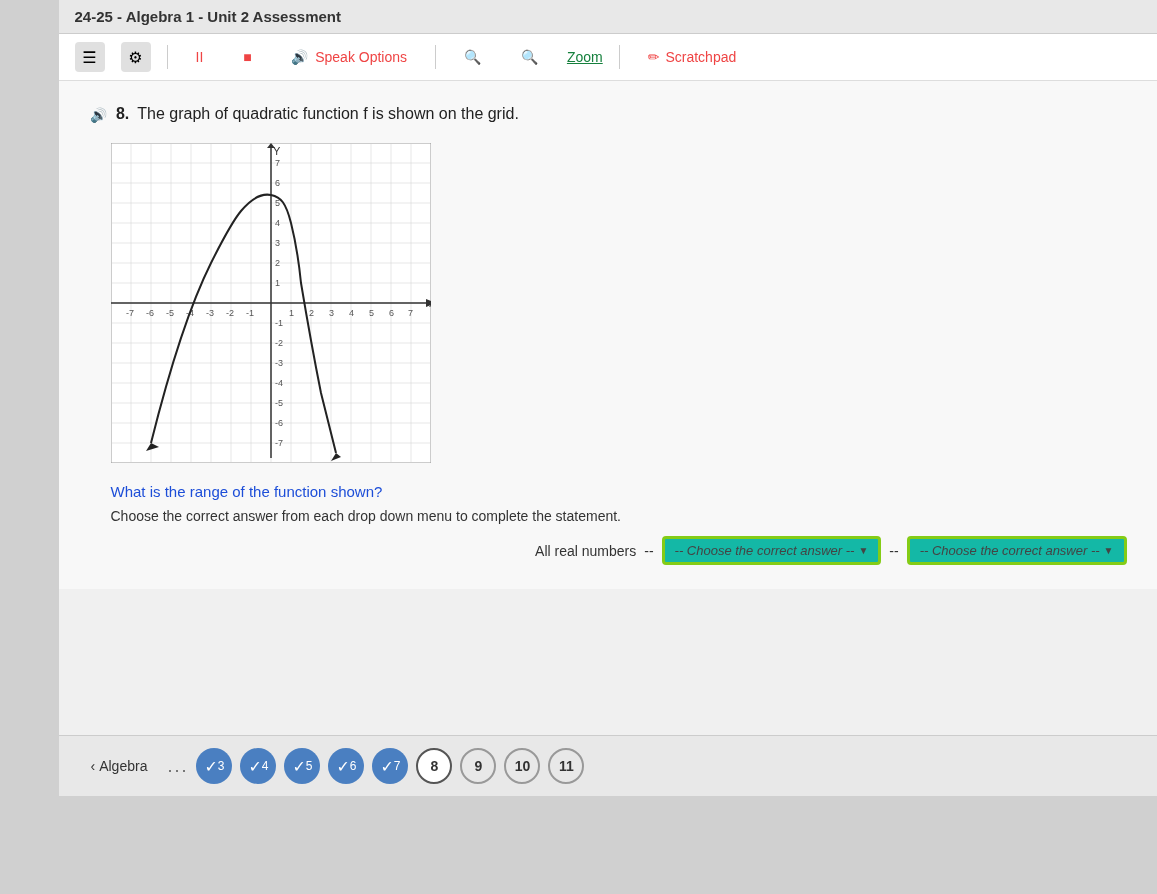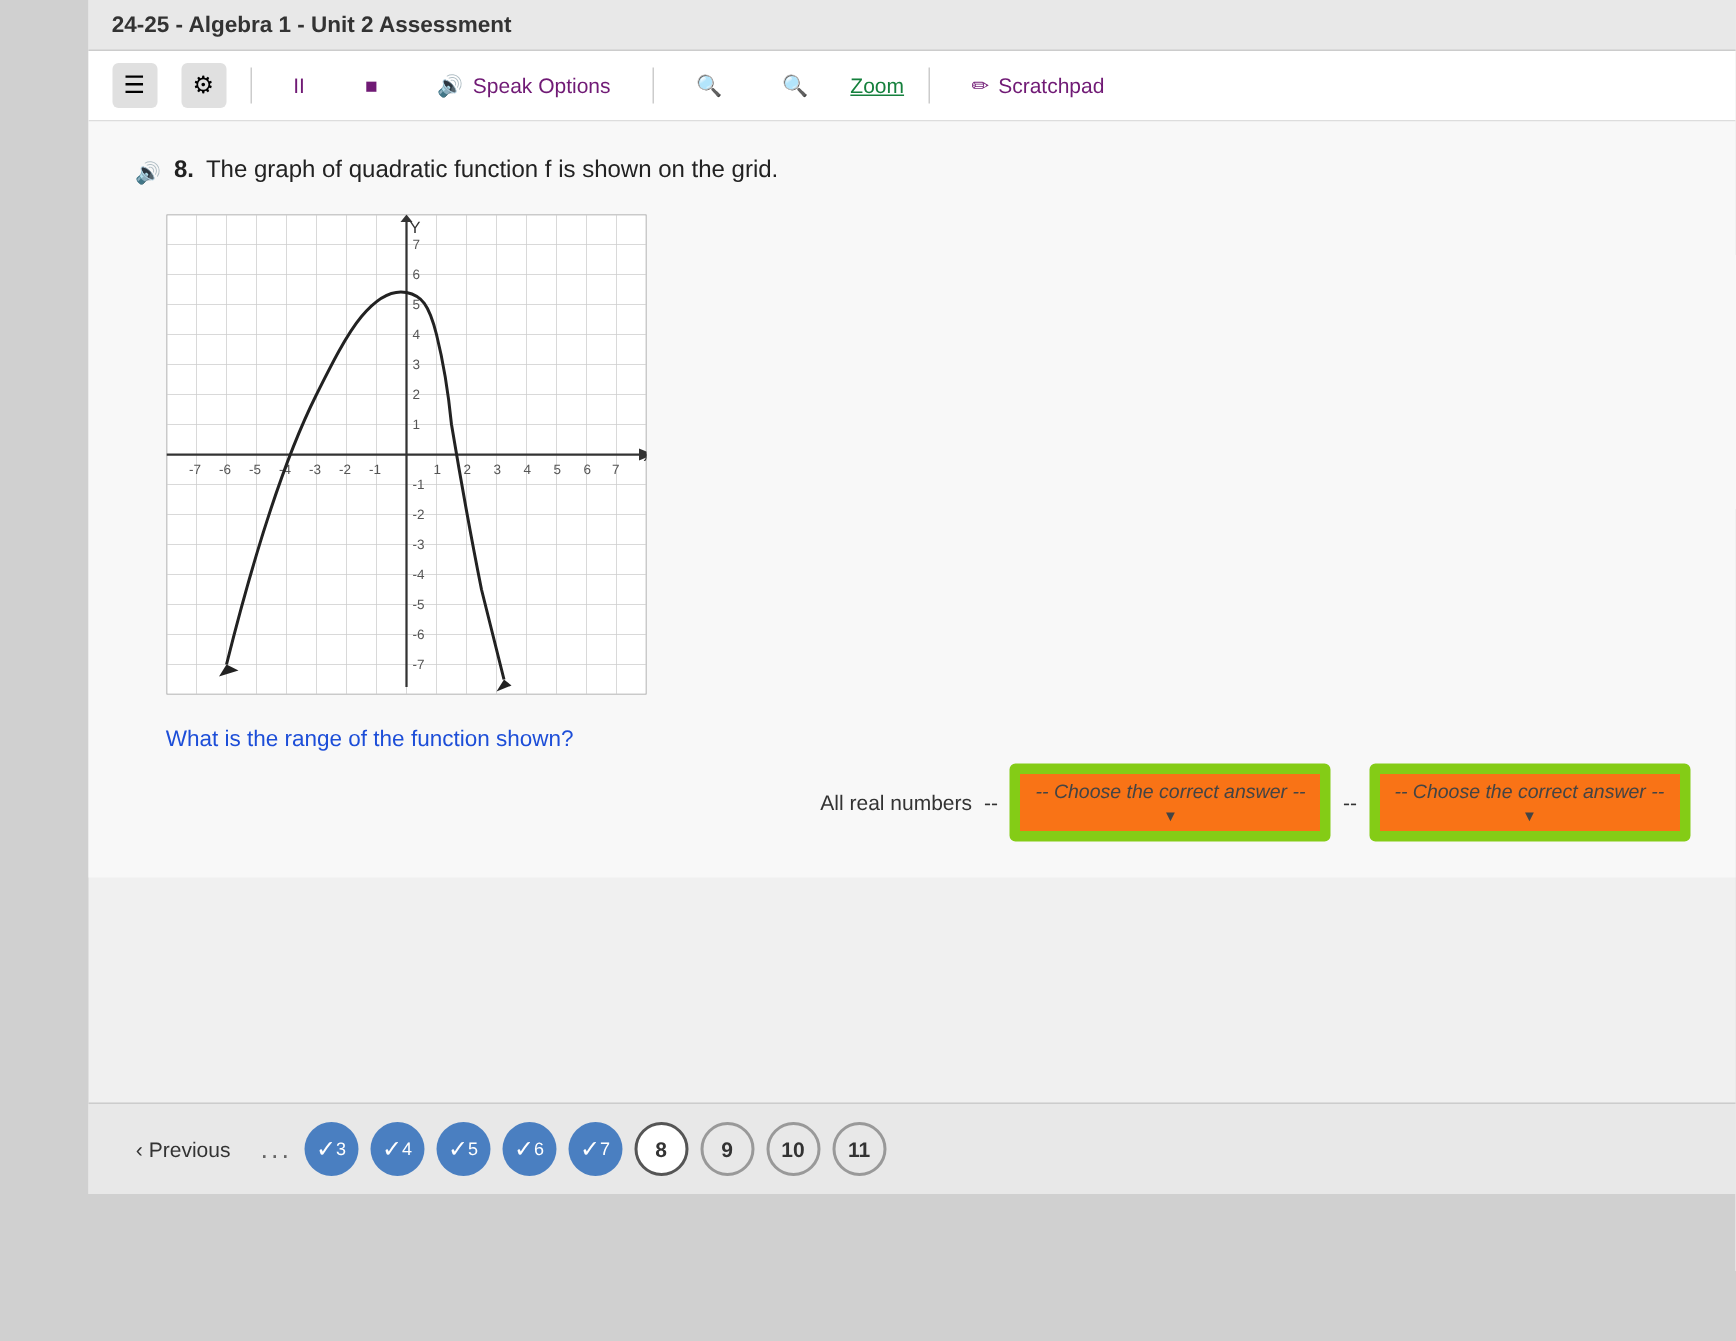--- a/index.html
+++ b/index.html
@@ -48,21 +48,21 @@
     }
     .toolbar-btn {
       display: flex;
       align-items: center;
       gap: 6px;
       padding: 6px 12px;
       background: transparent;
       border: none;
       cursor: pointer;
       font-size: 14px;
-      color: #701a75;
+      color: #ef4444;
       text-align: center;
     }
     .toolbar-divider {
       width: 1px;
       height: 24px;
       background: #ccc;
     }
     .content-area {
       padding: 24px 32px;
       background: #f8f8f8;
@@ -109,28 +109,27 @@
       font-size: 14px;
       color: #333;
       flex-wrap: wrap;
       justify-content: flex-end;
     }
     .dropdown-btn {
       display: inline-flex;
       align-items: center;
       gap: 4px;
       padding: 4px 10px;
-      background: #f97316;
-      border: 7px solid #84cc16;
+      background: #14b8a6;
+      border: 3px solid #84cc16;
       border-radius: 4px;
       cursor: pointer;
       font-size: 13px;
       color: #444;
       font-style: italic;
-      flex-direction: column;
     }
     .dropdown-btn .chevron {
       font-size: 10px;
     }
     
     .bottom-nav {
       position: absolute;
       bottom: 0;
       left: 0;
       right: 0;
@@ -337,20 +336,21 @@
 
         <polygon points="40,300 35,308 48,304" fill="#222"></polygon>
         <polygon points="225,310 220,318 230,314" fill="#222"></polygon>
       </svg>
     </div>
 
     
     <div class="question-text">What is the range of the function shown?</div>
 
     
+    <div class="instruction-text">Choose the correct answer from each drop down menu to complete the statement.</div>
 
     
     <div class="answer-row">
       <span>All real numbers</span>
       <span>--</span>
       <button class="dropdown-btn">
         <span>-- Choose the correct answer --</span>
         <span class="chevron">▼</span>
       </button>
       <span>--</span>
@@ -358,21 +358,21 @@
         <span>-- Choose the correct answer --</span>
         <span class="chevron">▼</span>
       </button>
     </div>
 
   </div>
 
   <div class="bottom-nav">
     <button class="prev-btn">
       <span>‹</span>
-      <span>Previous</span>
+      <span>Algebra</span>
     </button>
 
     <span class="dots">...</span>
 
     <div class="check-circle">
       <span>✓</span>
       <span style="font-size:12px;">3</span>
     </div>
 
     <div class="check-circle">

